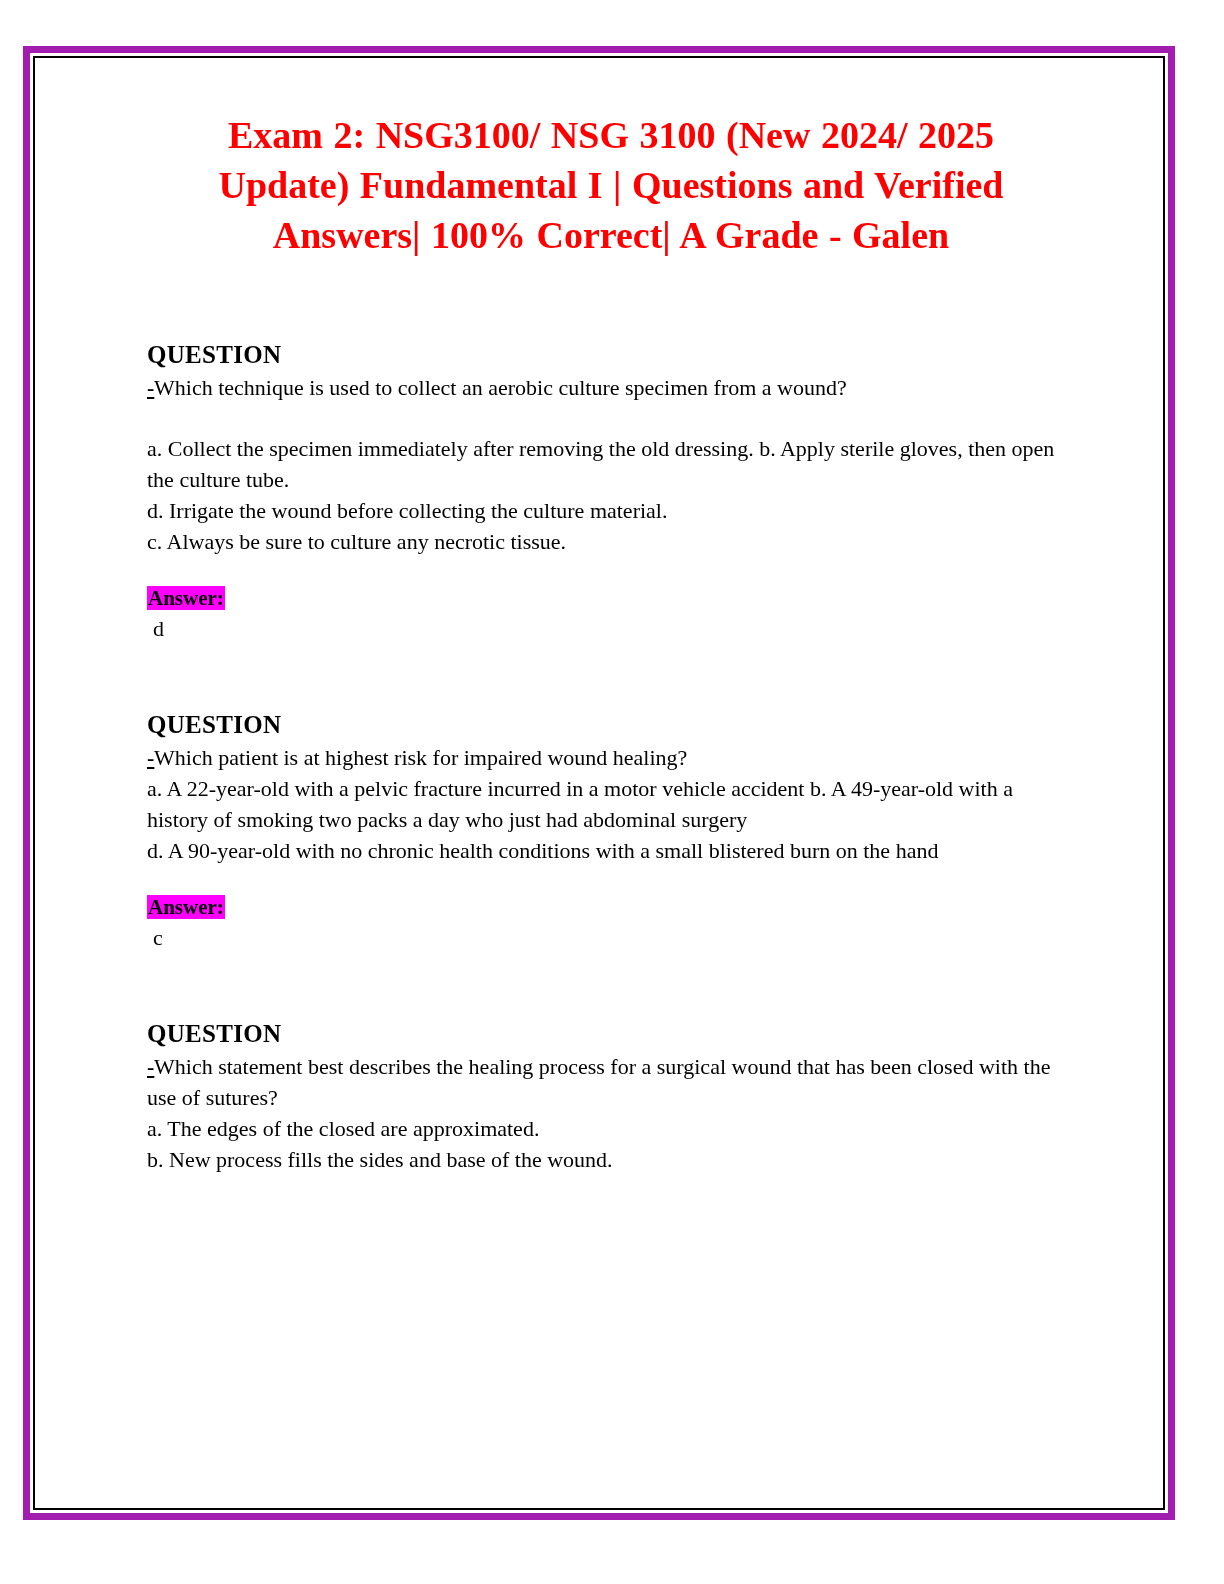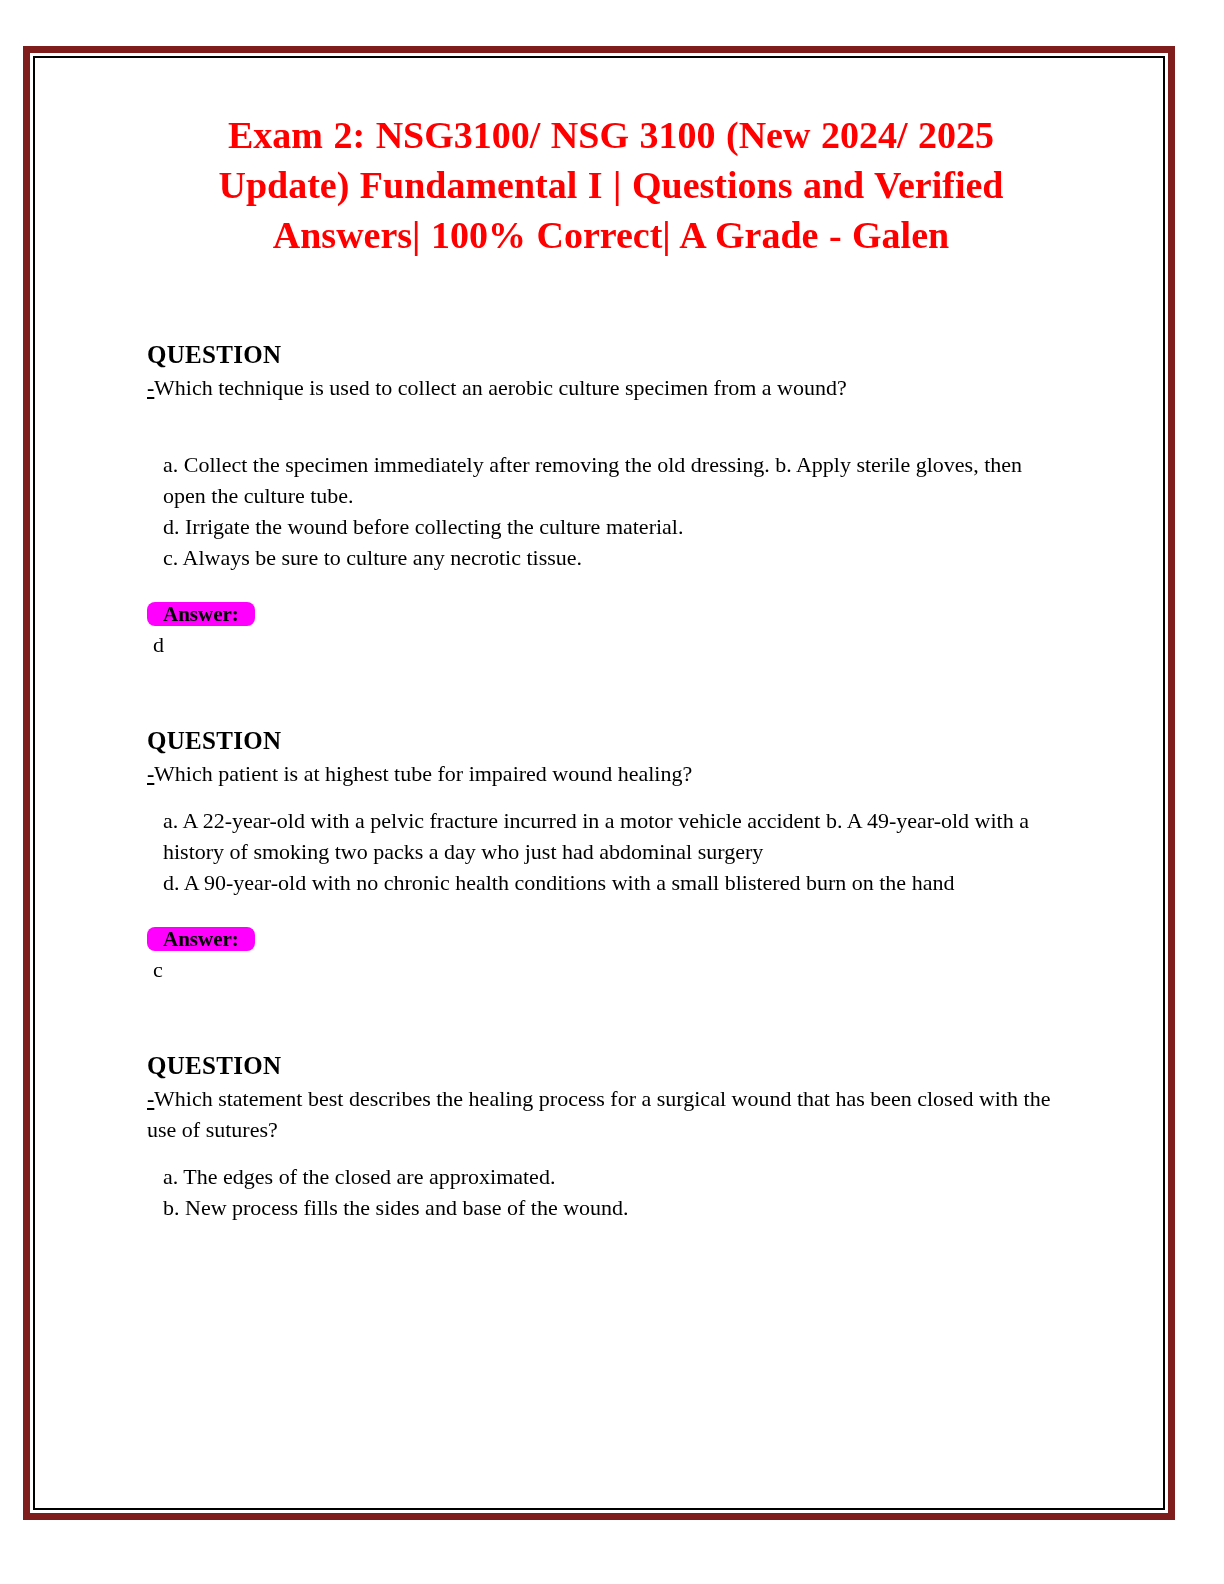--- a/index.html
+++ b/index.html
@@ -18,21 +18,21 @@
   }
 
   
   .page-frame {
     position: absolute;
     left: 23px;
     top: 46px;
     width: 1152px;
     height: 1474px;
     box-sizing: border-box;
-    border: 7px solid #7f1d1d;
+    border: 7px solid #a21caf;
     background: #ffffff;
   }
   .page-frame-inner {
     position: absolute;
     left: 3px;
     top: 3px;
     right: 3px;
     bottom: 3px;
     box-sizing: border-box;
     border: 2px solid #000000;
@@ -93,37 +93,36 @@
     width: 7px;
   }
 
   .q-gap {
     height: 30px;
   }
 
   .q-options {
     font-size: 22px;
     line-height: 31px;
-    margin: 16px;
+    margin: 0;
   }
   .q-options .opt-line { display: block; }
 
   
   .answer-wrap {
     margin-top: 28px;
   }
   .answer-label {
     display: inline;
     font-size: 21px;
     line-height: 26px;
     font-weight: bold;
     background: #FF00FF;
     color: #000000;
-    padding: 0 16px;
-    border-radius: 8px;
+    padding: 0 1px;
   }
   .answer-value {
     font-size: 22px;
     line-height: 31px;
     margin: 2px 0 0 6px;
   }
 </style>
 </head>
 <body>
 
@@ -146,21 +145,21 @@
         </div>
         <div class="answer-wrap">
           <span class="answer-label">Answer:</span>
           <div class="answer-value">d</div>
         </div>
       </div>
 
       <div class="q-block rest">
         <div class="q-heading">QUESTION</div>
         <div class="q-stem">
-          <span class="stem-mark">-</span><span>Which patient is at highest tube for impaired wound healing?</span>
+          <span class="stem-mark">-</span><span>Which patient is at highest risk for impaired wound healing?</span>
         </div>
         <div class="q-options">
           <span class="opt-line">a. A 22-year-old with a pelvic fracture incurred in a motor vehicle accident b. A 49-year-old with a history of smoking two packs a day who just had abdominal surgery</span>
           <span class="opt-line">d. A 90-year-old with no chronic health conditions with a small blistered burn on the hand</span>
         </div>
         <div class="answer-wrap">
           <span class="answer-label">Answer:</span>
           <div class="answer-value">c</div>
         </div>
       </div>

